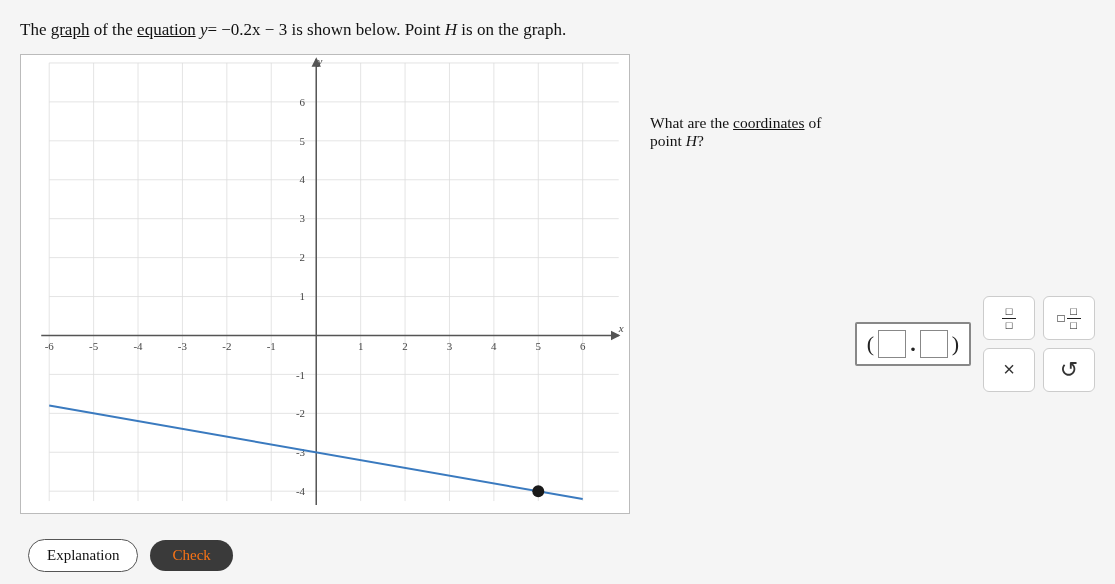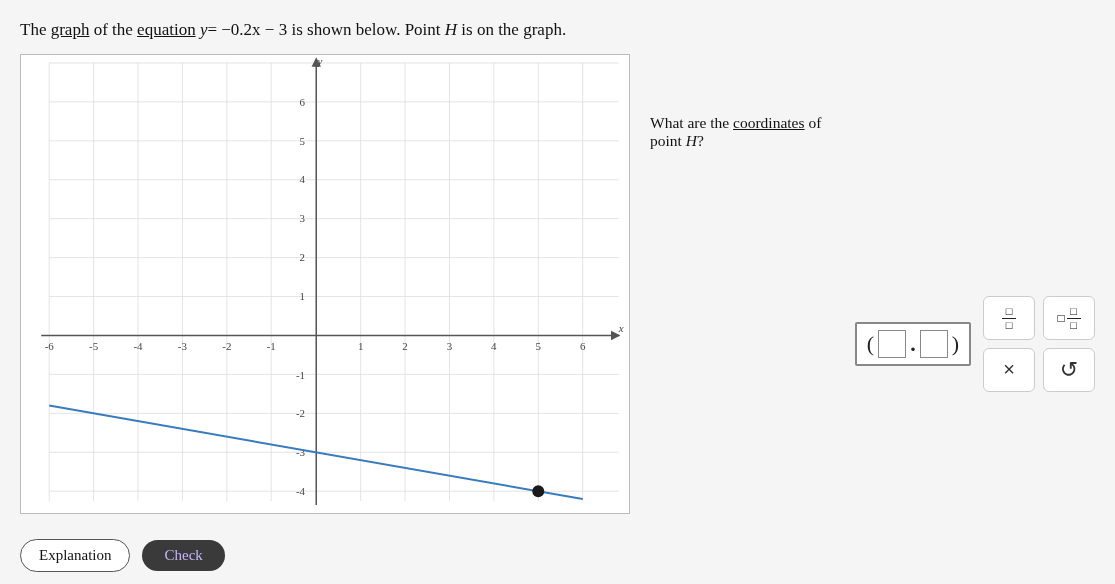--- a/index.html
+++ b/index.html
@@ -157,21 +157,21 @@
 
     
     .bottom-bar {
       display: flex;
       flex-direction: row;
       align-items: center;
       gap: 12px;
       padding-top: 10px;
       position: absolute;
       bottom: 12px;
-      left: 20px;
+      left: 28px;
     }
 
     .explanation-btn {
       background: #fff;
       border: 1.5px solid #555;
       border-radius: 20px;
       padding: 7px 18px;
       font-size: 15px;
       font-family: 'Times New Roman', serif;
       cursor: pointer;
@@ -179,21 +179,21 @@
     }
 
     .check-btn {
       background: #3a3a3a;
       border: none;
       border-radius: 20px;
       padding: 7px 22px;
       font-size: 15px;
       font-family: 'Times New Roman', serif;
       cursor: pointer;
-      color: #c4b5fd;
+      color: #f97316;
     }
 
     .right-action-grid {
       display: grid;
       grid-template-columns: 52px 52px;
       grid-template-rows: 44px 44px;
       gap: 8px;
     }
   </style>
 </head>

